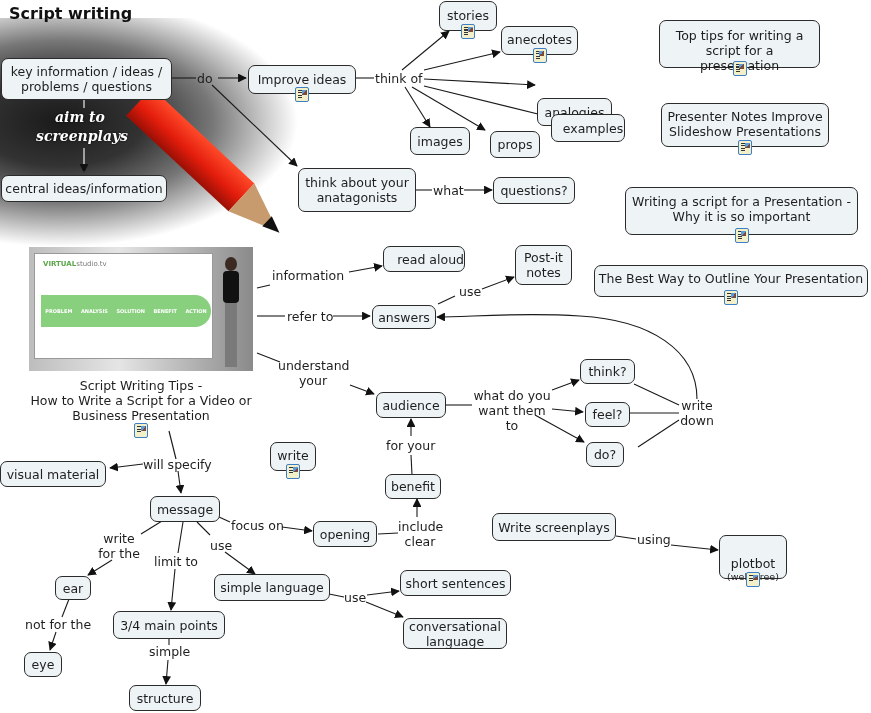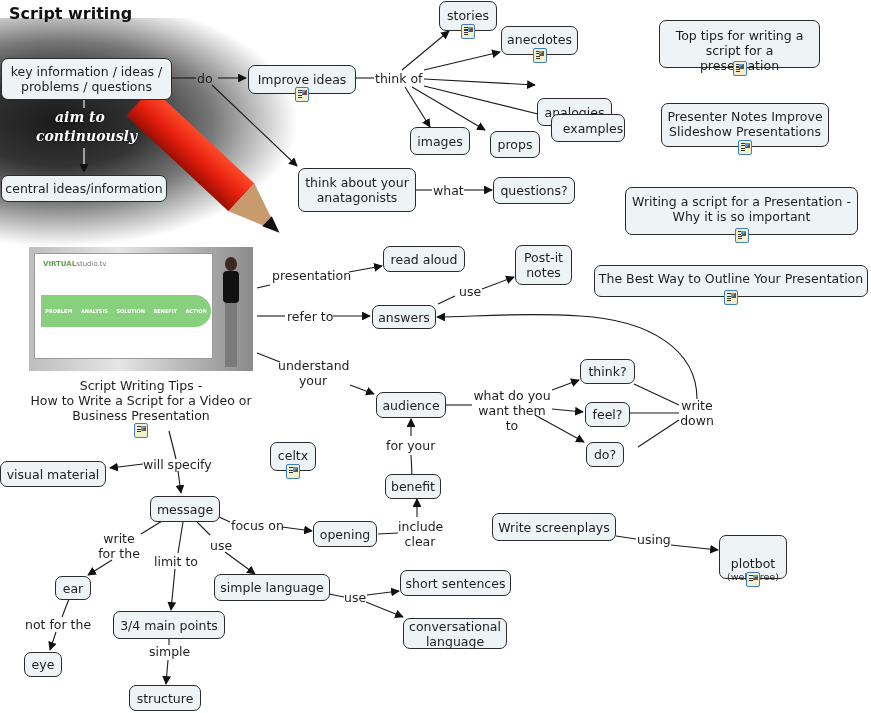--- a/index.html
+++ b/index.html
@@ -221,21 +221,21 @@
     <i class="docicon"></i>
   </div>
 
 <div class="node" style="left:298px;top:168px;width:118px;height:44px;">
     <span style="width:110px;">think about your anatagonists</span>
   </div>
 <div class="node" style="left:493px;top:177px;width:82px;height:27px;">
     <span>questions?</span>
   </div>
 
-<div class="node" style="left:383px;top:246px;width:82px;height:26px;">
+<div class="node" style="left:383px;top:246px;width:82px;height:26px;align-items:flex-end;">
     <span>read aloud</span>
   </div>
 <div class="node" style="left:515px;top:245px;width:57px;height:40px;">
     <span style="width:50px;">Post-it notes</span>
   </div>
 <div class="node" style="left:372px;top:305px;width:64px;height:24px;">
     <span>answers</span>
   </div>
 
 <div class="node" style="left:376px;top:392px;width:70px;height:26px;">
@@ -251,21 +251,21 @@
     <span>do?</span>
   </div>
 
 <div class="node" style="left:385px;top:474px;width:56px;height:25px;">
     <span>benefit</span>
   </div>
 <div class="node" style="left:313px;top:521px;width:64px;height:26px;">
     <span>opening</span>
   </div>
 <div class="node" style="left:270px;top:442px;width:46px;height:29px;justify-content:flex-start;padding-top:5px;">
-    <span>celtx</span>
+    <span>write</span>
     <i class="docicon"></i>
   </div>
 
 <div class="node" style="left:0px;top:461px;width:106px;height:26px;">
     <span>visual material</span>
   </div>
 <div class="node" style="left:150px;top:496px;width:70px;height:26px;">
     <span>message</span>
   </div>
 <div class="node" style="left:55px;top:576px;width:36px;height:24px;">
@@ -293,25 +293,25 @@
 <div class="node" style="left:492px;top:513px;width:124px;height:28px;">
     <span>Write screenplays</span>
   </div>
 <div class="node" style="left:719px;top:535px;width:68px;height:44px;justify-content:flex-start;padding-top:20px;">
     <span>plotbot</span>
     <span class="sub">(web, free)</span>
     <i class="docicon"></i>
   </div>
 
 <div class="lbl italic" style="left:55px;top:108px;">aim to</div>
-<div class="lbl italic" style="left:36px;top:127px;">continuously</div>
+<div class="lbl italic" style="left:36px;top:127px;">screenplays</div>
 <div class="lbl" style="left:197px;top:71px;">do</div>
 <div class="lbl" style="left:375px;top:71px;">think of</div>
 <div class="lbl" style="left:433px;top:183px;">what</div>
-<div class="lbl" style="left:272px;top:268px;">presentation</div>
+<div class="lbl" style="left:272px;top:268px;">information</div>
 <div class="lbl" style="left:287px;top:309px;">refer to</div>
 <div class="lbl" style="left:459px;top:284px;">use</div>
 <div class="lbl" style="left:278px;top:358px;width:70px;white-space:normal;">understand your</div>
 <div class="lbl" style="left:472px;top:388px;width:80px;white-space:normal;">what do you want them to</div>
 <div class="lbl" style="left:680px;top:398px;width:34px;white-space:normal;">write down</div>
 <div class="lbl" style="left:386px;top:438px;">for your</div>
 <div class="lbl" style="left:398px;top:519px;width:44px;white-space:normal;">include clear</div>
 <div class="lbl" style="left:143px;top:457px;">will specify</div>
 <div class="lbl" style="left:96px;top:531px;width:46px;white-space:normal;">write for the</div>
 <div class="lbl" style="left:154px;top:554px;">limit to</div>

